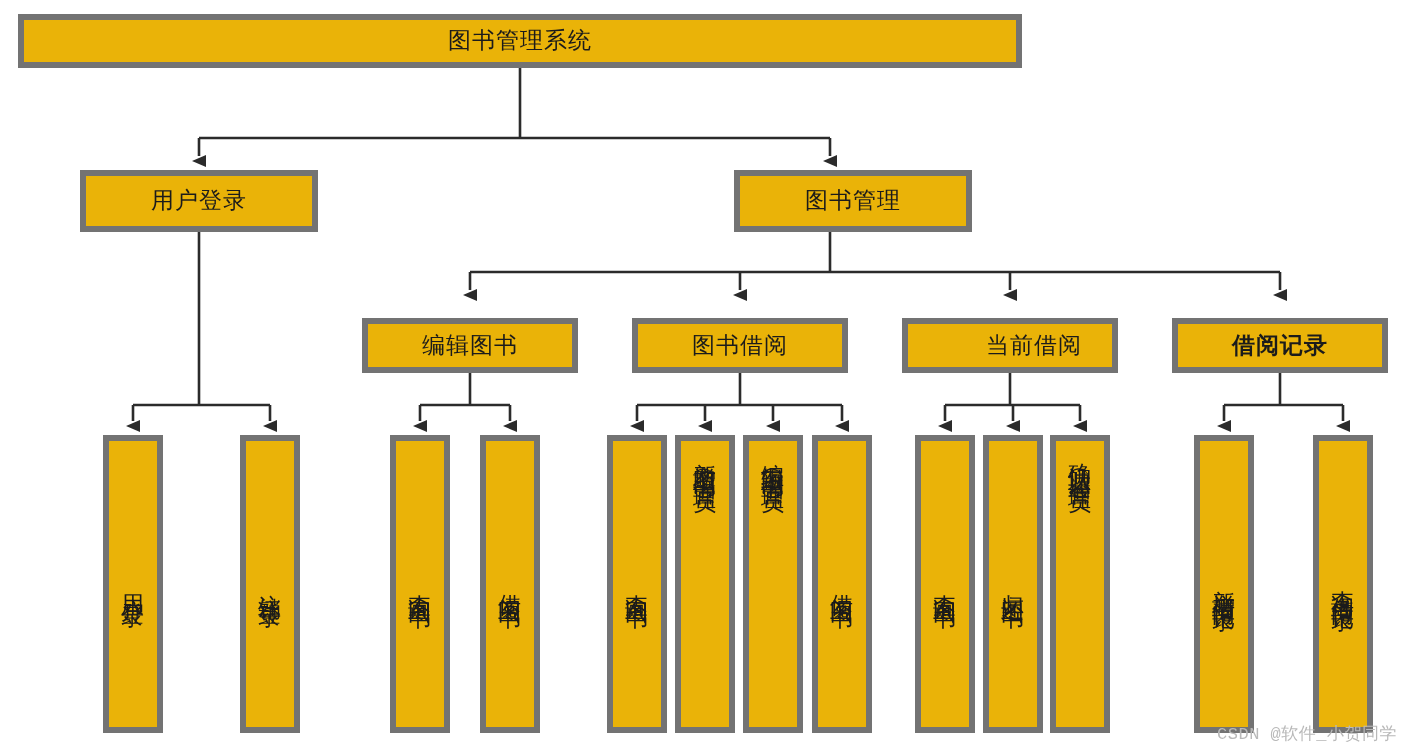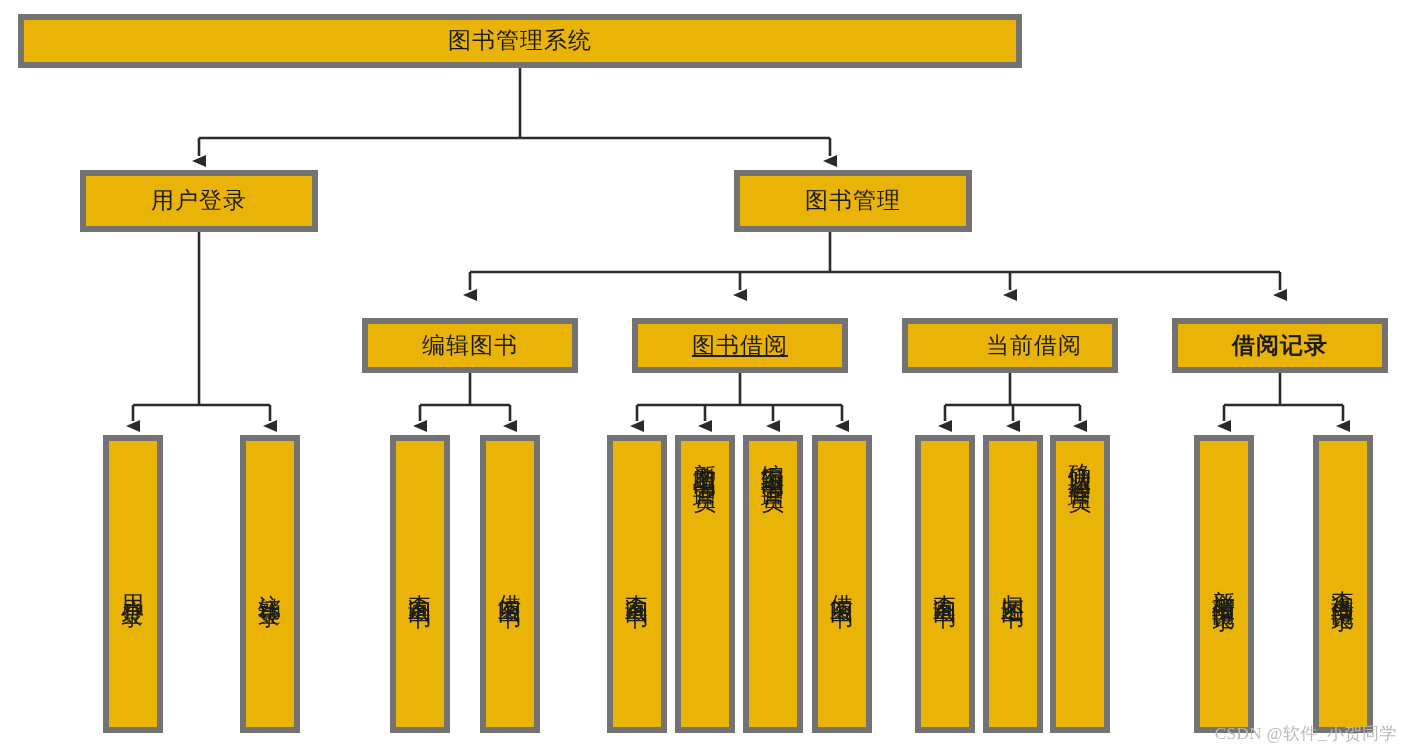--- a/index.html
+++ b/index.html
@@ -68,21 +68,21 @@
     justify-content: center;
   }
   #watermark {
     position: absolute;
     right: 8px;
     bottom: 2px;
     font-size: 17px;
     color: #b9b9b9;
     letter-spacing: 0.5px;
     white-space: nowrap;
-    font-family: Liberation Serif, serif;
+    font-family: Liberation Mono, monospace;
   }
 </style>
 </head>
 <body>
 
 <div id="canvas">
 
   <svg id="edges" viewBox="0 0 1405 747" xmlns="http://www.w3.org/2000/svg">
     <defs>
       <marker id="arrow" markerWidth="12" markerHeight="14" refX="1" refY="7" orient="auto" markerUnits="userSpaceOnUse">
@@ -142,21 +142,21 @@
   </div>
 
   <div class="node horiz" style="left:710px; top:170px; width:238px; height:62px;margin-left:24px;">
     <span>图书管理</span>
   </div>
 
   <div class="node horiz" style="left:362px; top:318px; width:216px; height:55px;">
     <span>编辑图书</span>
   </div>
 
-  <div class="node horiz" style="left:632px; top:318px; width:216px; height:55px;text-decoration:underline;">
+  <div class="node horiz" style="left:632px; top:318px; width:216px; height:55px;">
     <span>图书借阅</span>
   </div>
 
   <div class="node horiz" style="left:902px; top:318px; width:216px; height:55px;padding-left:48px;">
     <span>当前借阅</span>
   </div>
 
   <div class="node horiz" style="left:1172px; top:318px; width:216px; height:55px;font-weight:bold;">
     <span>借阅记录</span>
   </div>

